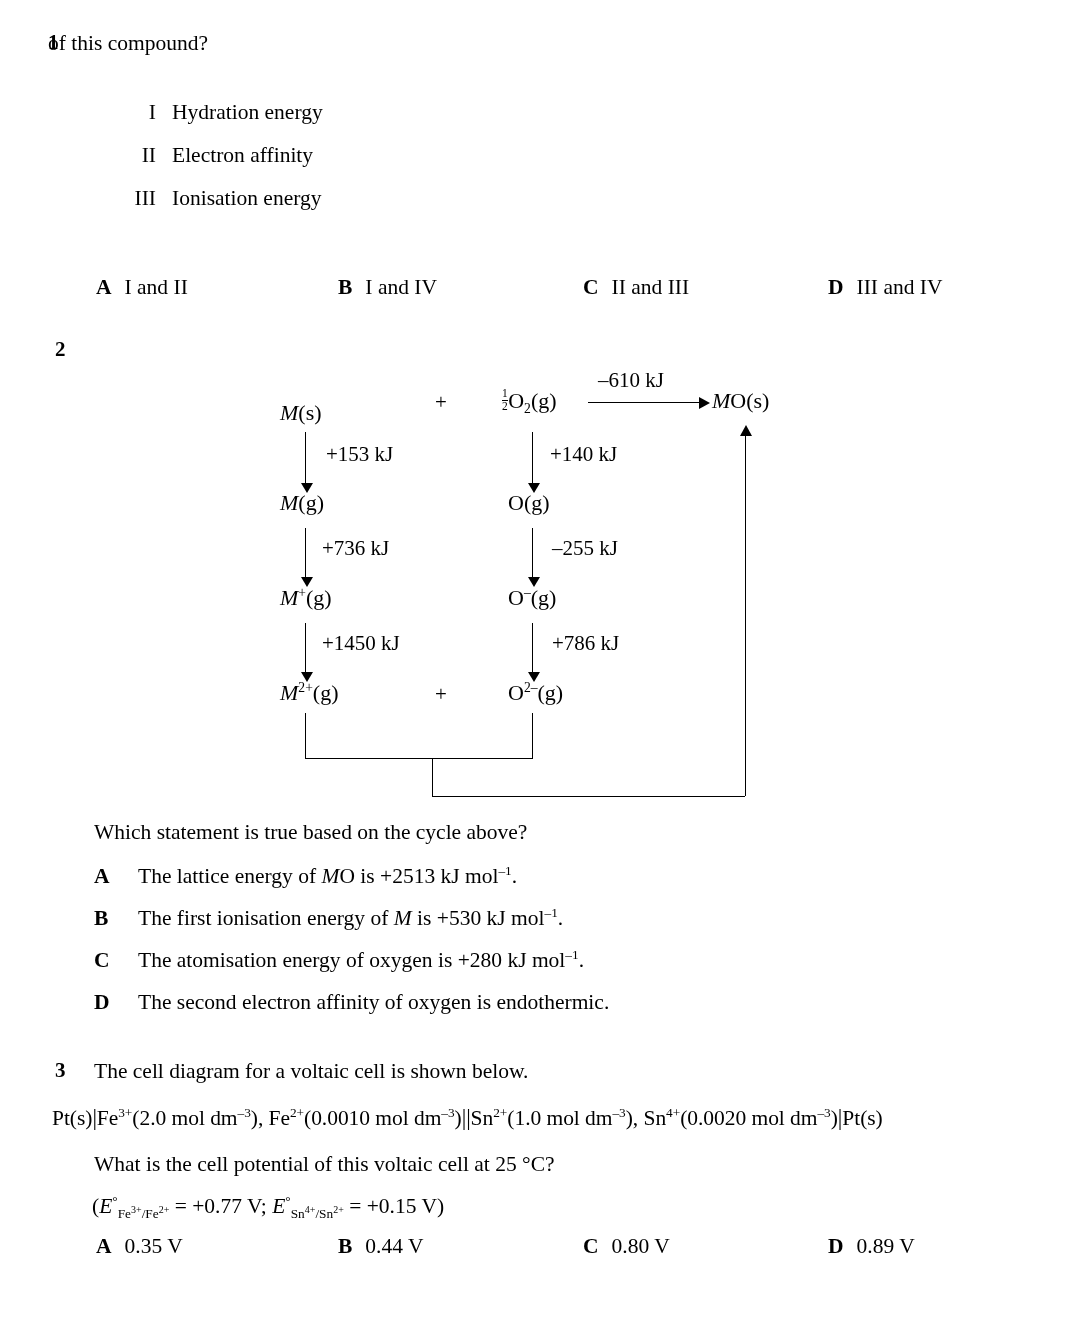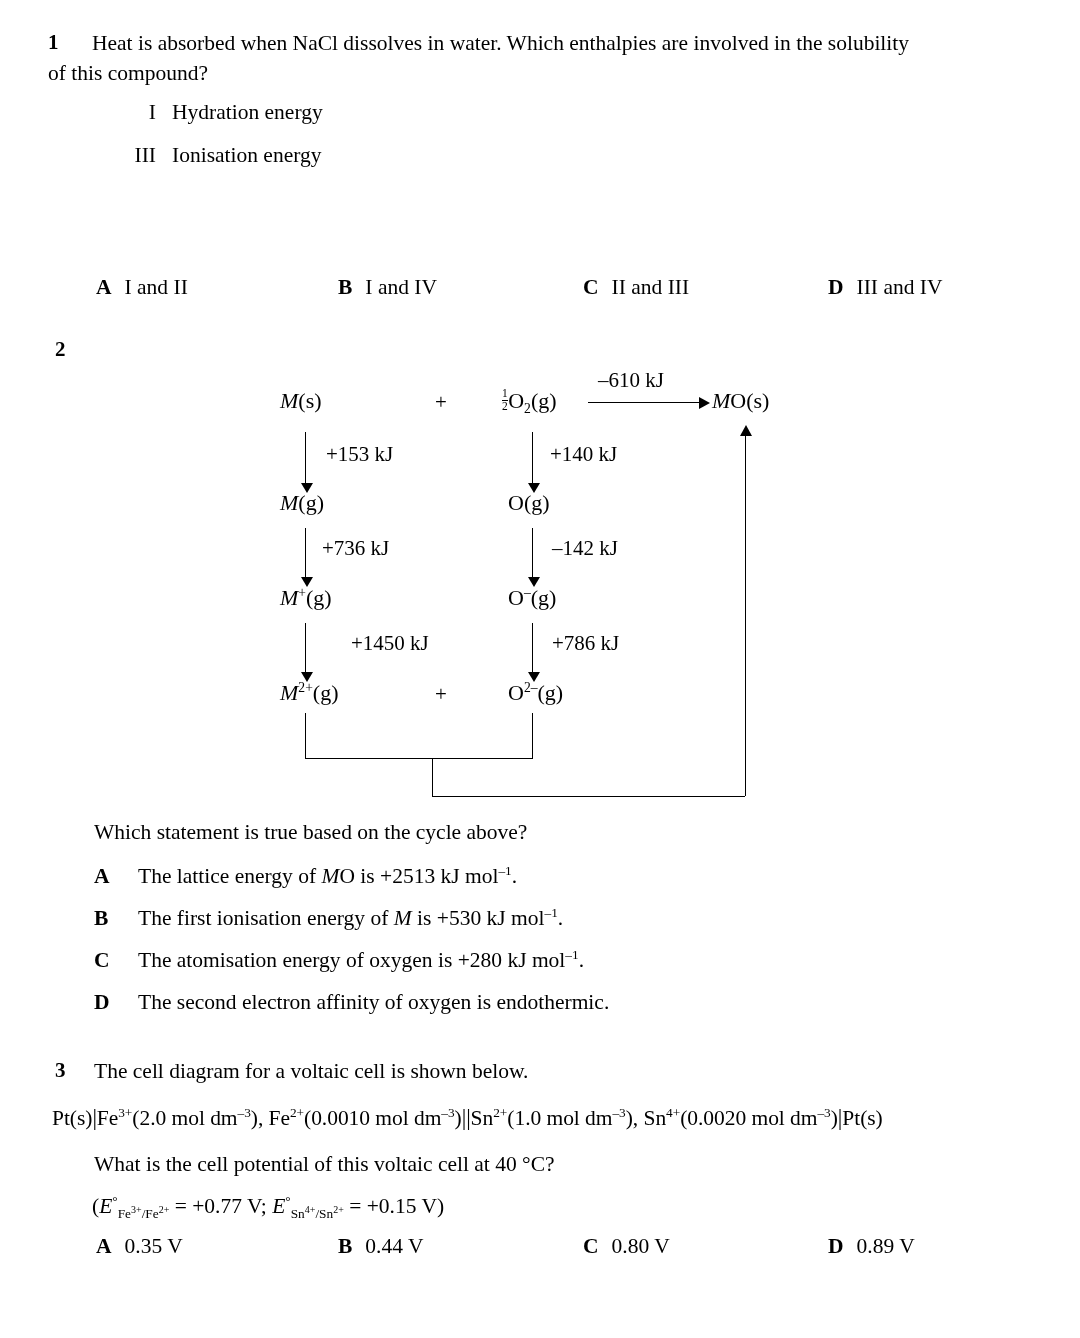--- a/index.html
+++ b/index.html
@@ -220,30 +220,33 @@
   .bar { font-size: 1.05em; }
 </style>
 </head>
 <body>
 
 <div class="page">
 
   <div class="abs qnum" id="q1-num">1</div>
 
   <div class="abs qtext" id="q1-stem">
-    <span>Heat is absorbed when NaCl dissolves in water.  Which enthalpies are involved in the solubility</span>
     <span class="l2">of this compound?</span>
   </div>
 
   <div class="roman-list">
     <div class="roman-row">
       <span class="roman-num">I</span>
       <span>Hydration energy</span>
     </div>
     <div class="roman-row">
+      <span class="roman-num">II</span>
+      <span>Electron affinity</span>
+    </div>
+    <div class="roman-row">
       <span class="roman-num">III</span>
       <span>Ionisation energy</span>
     </div>
   </div>
 
   <div class="opt-row" id="q1-opts">
     <div class="opt o-a">
       <span class="let">A</span>
       <span>I and II</span>
     </div>
@@ -259,21 +262,21 @@
       <span class="let">D</span>
       <span>III and IV</span>
     </div>
   </div>
 
   <div class="abs qnum" id="q2-num">2</div>
 
 
   <div id="bh">
 
-    <div class="sp" style="left:0px; top:8px;">
+    <div class="sp" style="left:0px; top:20px;">
       <span class="italic">M</span><span>(s)</span>
     </div>
     <div class="sp" style="left:0px; top:110px;">
       <span class="italic">M</span><span>(g)</span>
     </div>
     <div class="sp" style="left:0px; top:205px;">
       <span class="italic">M</span><sup>+</sup><span>(g)</span>
     </div>
     <div class="sp" style="left:0px; top:300px;">
       <span class="italic">M</span><sup>2+</sup><span>(g)</span>
@@ -305,27 +308,27 @@
     <div class="harrow" style="left:308px; top:22px; width:112px;"></div>
     <div class="val" style="left:318px; top:-12px;">–610 kJ</div>
 
     <div class="varrow" style="left:25px; top:52px; height:52px;"></div>
     <div class="val" style="left:46px; top:62px;">+153 kJ</div>
 
     <div class="varrow" style="left:25px; top:148px; height:50px;"></div>
     <div class="val" style="left:42px; top:156px;">+736 kJ</div>
 
     <div class="varrow" style="left:25px; top:243px; height:50px;"></div>
-    <div class="val" style="left:42px; top:251px;margin-left:29px;">+1450 kJ</div>
+    <div class="val" style="left:42px; top:251px;">+1450 kJ</div>
 
     <div class="varrow" style="left:252px; top:52px; height:52px;"></div>
     <div class="val" style="left:270px; top:62px;">+140 kJ</div>
 
     <div class="varrow" style="left:252px; top:148px; height:50px;"></div>
-    <div class="val" style="left:272px; top:156px;">–142 kJ</div>
+    <div class="val" style="left:272px; top:156px;">–255 kJ</div>
 
     <div class="varrow" style="left:252px; top:243px; height:50px;"></div>
     <div class="val" style="left:272px; top:251px;">+786 kJ</div>
 
     <div class="seg-v" style="left:25px;  top:333px; height:45px;"></div>
     <div class="seg-v" style="left:252px; top:333px; height:45px;"></div>
     <div class="seg-h" style="left:25px;  top:378px; width:228px;"></div>
     <div class="seg-v" style="left:152px; top:378px; height:38px;"></div>
     <div class="seg-h" style="left:152px; top:416px; width:313px;"></div>
     <div class="uparrow" style="left:465px; top:55px; height:361px;"></div>
@@ -350,21 +353,21 @@
       <span class="let">D</span>
       <span class="body"><span>The second electron affinity of oxygen is endothermic.</span><span class="italic"></span><span></span><sup></sup><span></span></span>
     </div>
   </div>
 
   <div class="abs qnum" id="q3-num">3</div>
   <div class="abs qtext" id="q3-stem">The cell diagram for a voltaic cell is shown below.</div>
 
   <div class="abs" id="q3-cell"><span>Pt(s)</span><span class="bar">|</span><span>Fe</span><sup>3+</sup>(<span>2.0 mol dm</span><sup>–3</sup>)<span>, </span><span>Fe</span><sup>2+</sup>(<span>0.0010 mol dm</span><sup>–3</sup>)<span class="bar">||</span><span>Sn</span><sup>2+</sup>(<span>1.0 mol dm</span><sup>–3</sup>)<span>, </span><span>Sn</span><sup>4+</sup>(<span>0.0020 mol dm</span><sup>–3</sup>)<span class="bar">|</span><span>Pt(s)</span></div>
 
-  <div class="abs" id="q3-q">What is the cell potential of this voltaic cell at 40 °C?</div>
+  <div class="abs" id="q3-q">What is the cell potential of this voltaic cell at 25 °C?</div>
 
   <div class="abs" id="q3-eo"><span>(</span><span class="italic">E</span><sup>°</sup><span class="nest"><span>Fe</span><sup>3+</sup><span>/</span><span>Fe</span><sup>2+</sup></span><span> = +0.77 V; </span><span class="italic">E</span><sup>°</sup><span class="nest"><span>Sn</span><sup>4+</sup><span>/</span><span>Sn</span><sup>2+</sup></span><span> = +0.15 V</span><span>)</span></div>
 
   <div class="opt-row" id="q3-opts">
     <div class="opt o-a">
       <span class="let">A</span>
       <span>0.35 V</span>
     </div>
     <div class="opt o-b">
       <span class="let">B</span>

